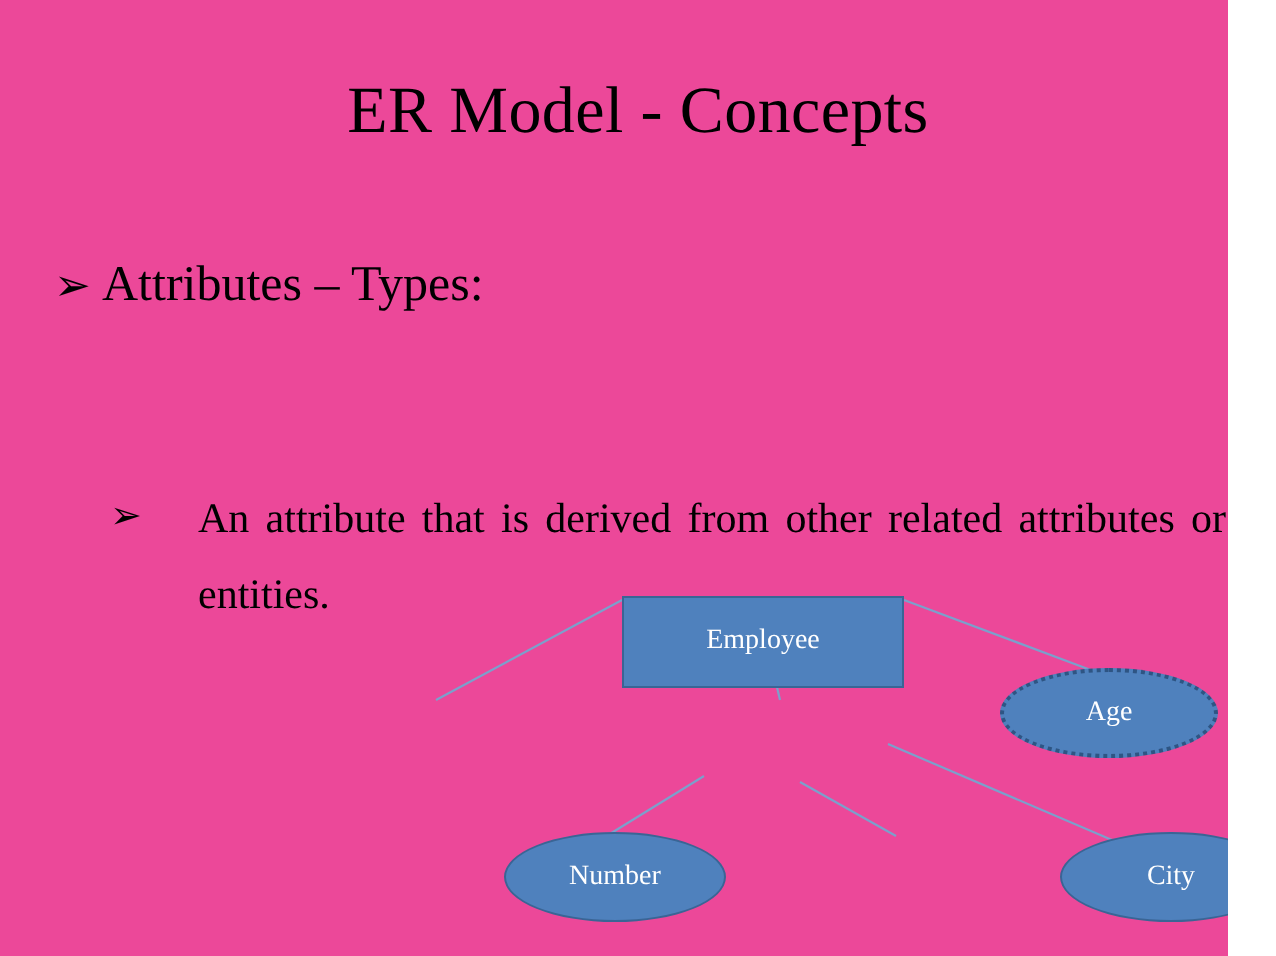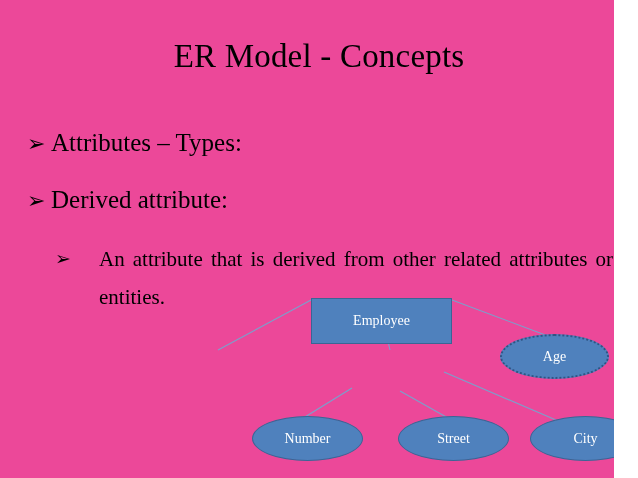--- a/index.html
+++ b/index.html
@@ -122,23 +122,20 @@
 <body>
 
 <div id="slide">
 
   <div id="slide-title">ER Model - Concepts</div>
 
   <div class="bullet-l1" id="bullet-attributes">
     <span class="marker">➢</span><span>Attributes – Types:</span>
   </div>
 
-  <div class="bullet-l1" id="bullet-derived">
-    <span class="marker">➢</span><span>Derived attribute:</span>
-  </div>
 
   <div class="bullet-l2" id="bullet-definition">
     <span class="marker">➢</span>
     <div class="l2-text">An attribute that is derived from other related attributes or entities.</div>
   </div>
 
   <div id="er-diagram">
 
     <svg id="er-connectors" viewBox="0 0 638 478">
       <g stroke="#7ba0cc" stroke-width="1.1" fill="none">
@@ -158,22 +155,19 @@
 
 
     <div class="er-node er-attr" id="node-number">
       <span>Number</span>
     </div>
 
     <div class="er-node er-attr-derived" id="node-age">
       <span>Age</span>
     </div>
 
-    <div class="er-node er-attr" id="node-street">
-      <span>Street</span>
-    </div>
 
     <div class="er-node er-attr" id="node-city">
       <span>City</span>
     </div>
 
   </div>
 </div>
 
 </body></html>

